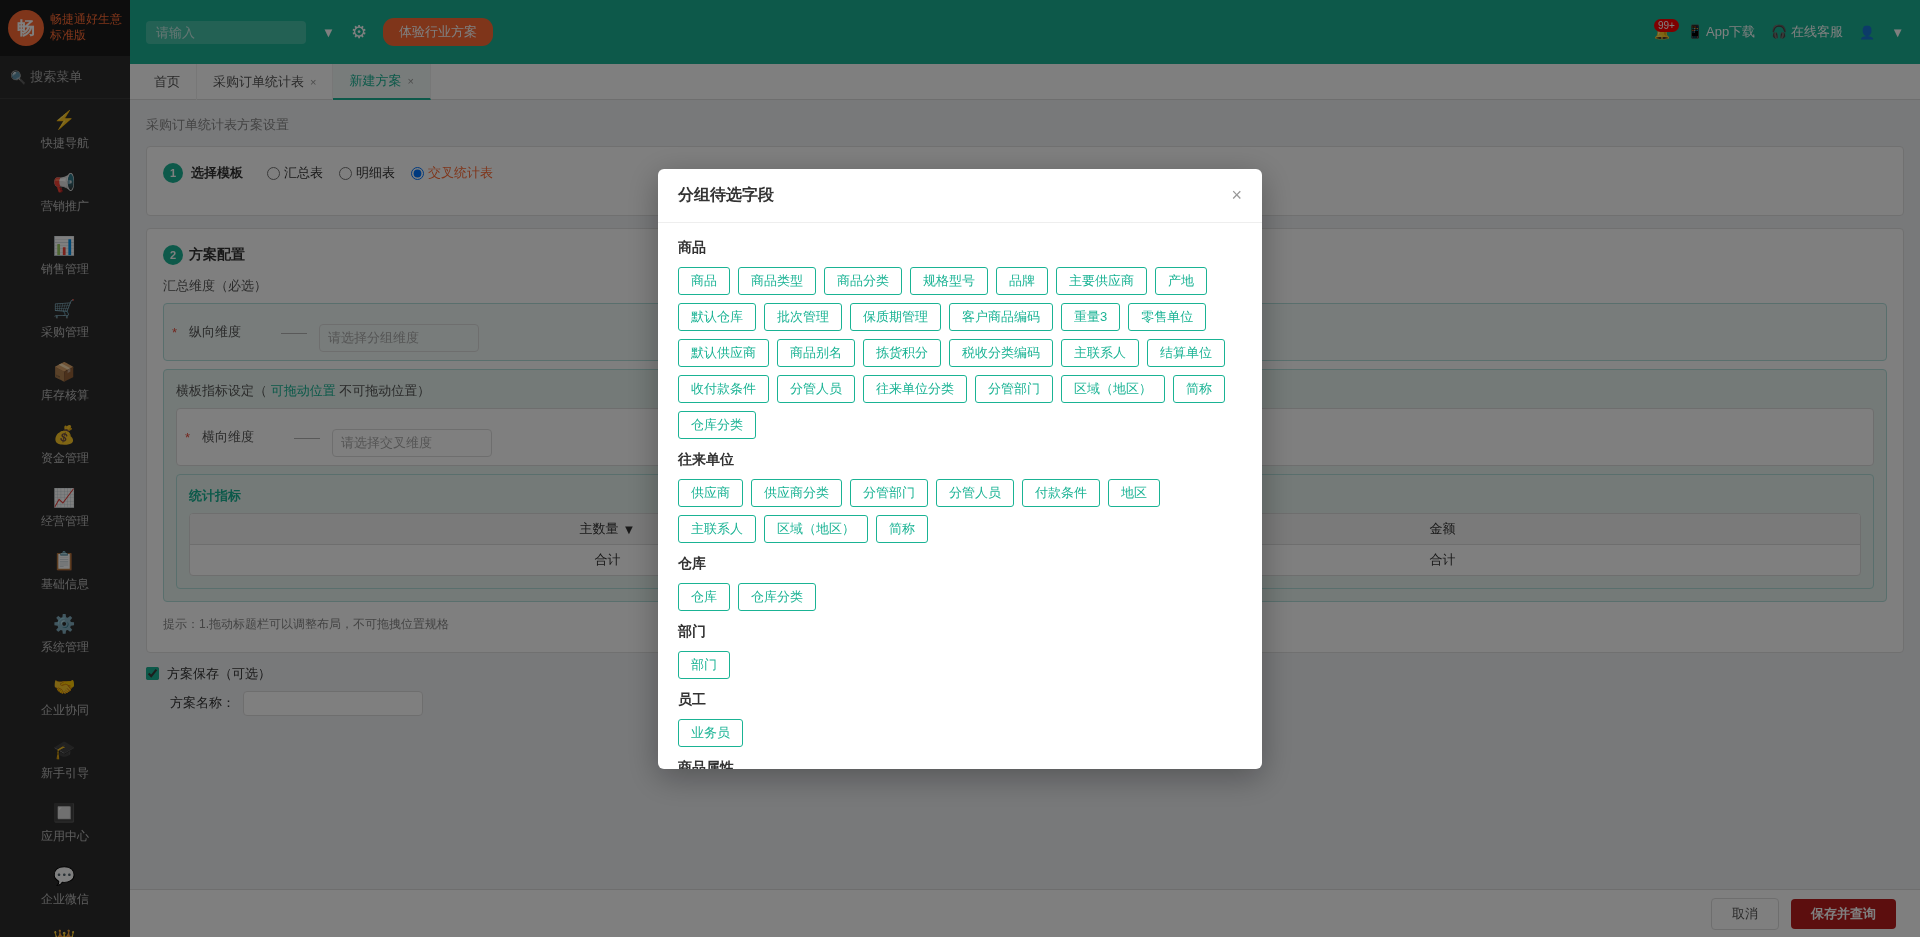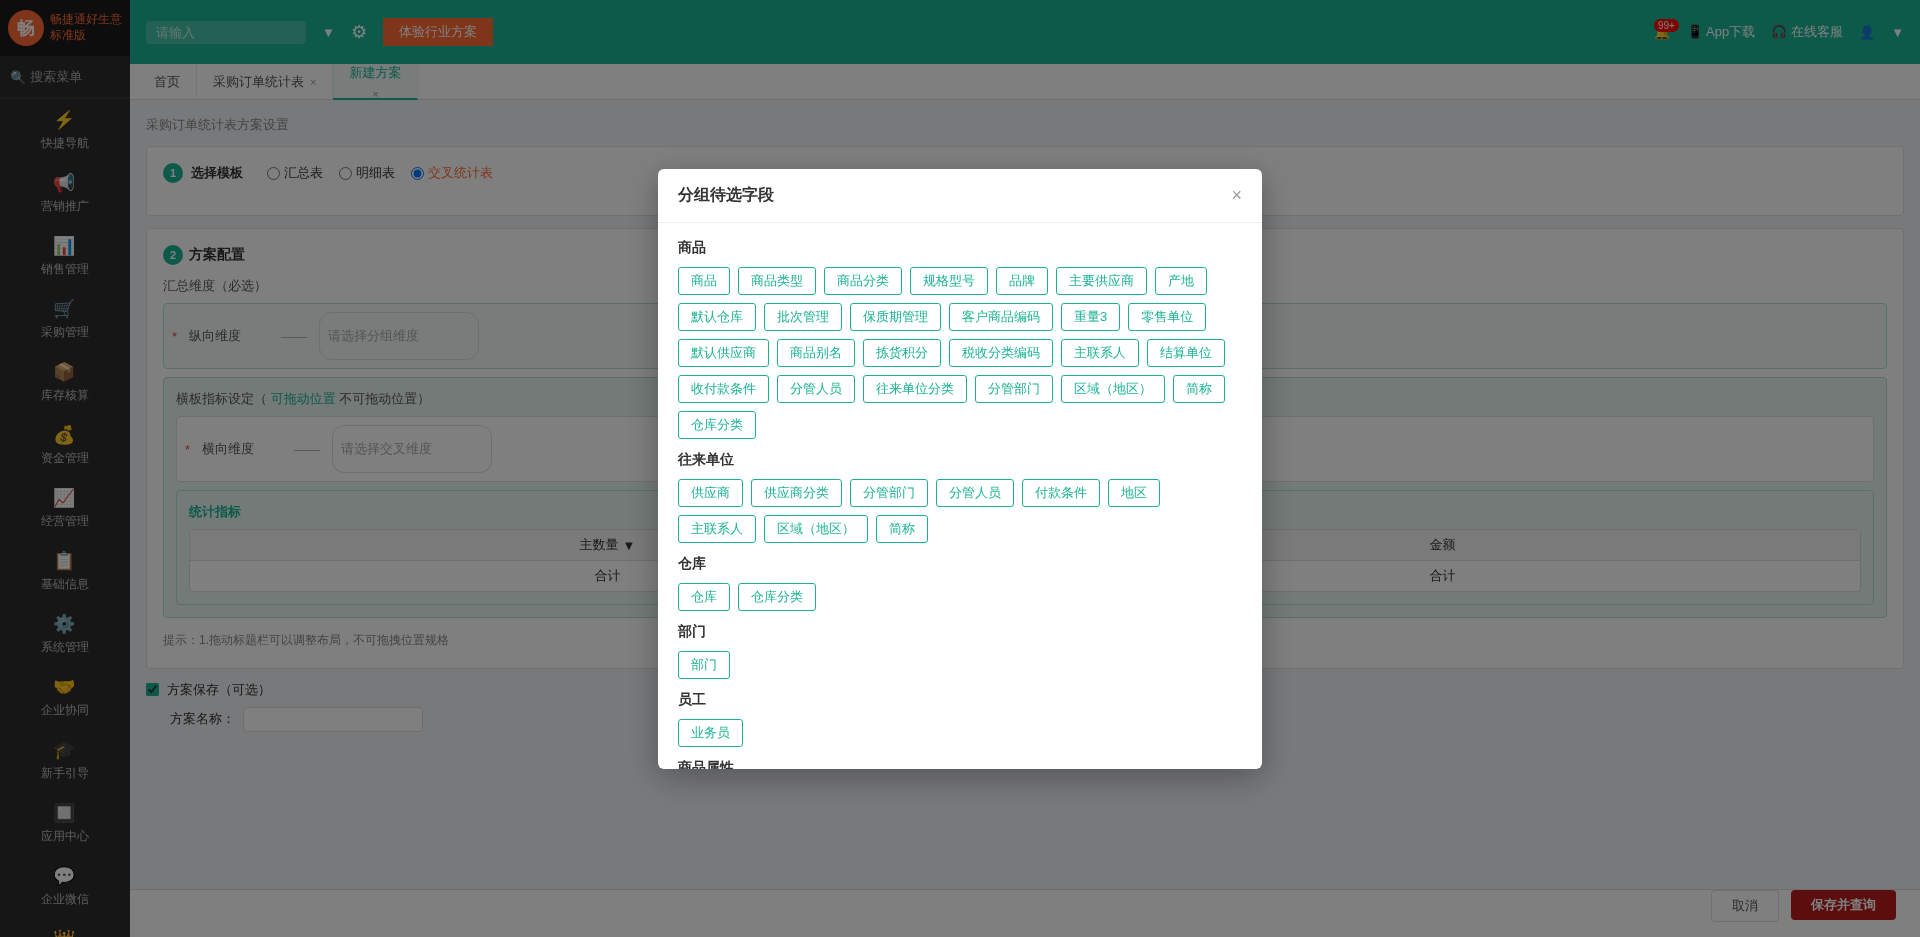--- a/index.html
+++ b/index.html
@@ -17,29 +17,29 @@
     .sidebar-search-btn { width: 100%; background: none; border: none; color: #aaa; cursor: pointer; display: flex; align-items: center; gap: 4px; font-size: 13px; padding: 4px 0; }
     .sidebar-item { width: 100%; padding: 10px 0; display: flex; flex-direction: column; align-items: center; cursor: pointer; color: #bbb; font-size: 12px; gap: 4px; }
     .sidebar-item .icon { font-size: 18px; }
 
     
     .main-area { flex: 1; display: flex; flex-direction: column; overflow: hidden; }
     .top-bar { height: 64px; background: #1ab394; display: flex; align-items: center; padding: 0 16px; gap: 16px; }
     .top-bar-input { background: rgba(255,255,255,0.2); border: none; border-radius: 4px; color: white; padding: 4px 10px; font-size: 13px; width: 160px; }
     .top-bar-input::placeholder { color: rgba(255,255,255,0.7); }
     .top-bar-gear { color: white; font-size: 18px; cursor: pointer; }
-    .top-bar-btn { background: #ff6b35; color: white; border: none; border-radius: 1px; padding: 5px 16px; cursor: pointer; font-size: 13px; }
+    .top-bar-btn { background: #ff6b35; color: white; border: none; border-radius: 11px; padding: 5px 16px; cursor: pointer; font-size: 13px; }
     .top-bar-right { margin-left: auto; display: flex; align-items: center; gap: 16px; color: white; font-size: 13px; }
     .notification-badge { position: relative; cursor: pointer; }
     .badge { position: absolute; top: -6px; right: -8px; background: red; color: white; border-radius: 10px; font-size: 10px; padding: 1px 4px; }
 
     
     .tab-bar { height: 36px; background: #fff; border-bottom: 1px solid #ddd; display: flex; align-items: center; padding: 0 8px; gap: 0; }
     .tab { padding: 0 16px; height: 36px; display: flex; align-items: center; cursor: pointer; font-size: 13px; color: #555; border-right: 1px solid #eee; gap: 6px; }
-    .tab.active { color: #1ab394; background: #f0f9f7; border-bottom: 2px solid #1ab394; flex-direction: column; }
+    .tab.active { color: #1ab394; background: #f0f9f7; border-bottom: 2px solid #1ab394; }
     .tab-close { font-size: 11px; color: #999; cursor: pointer; }
 
     
     .content-area { flex: 1; padding: 16px; overflow-y: auto; position: relative; }
     .breadcrumb { font-size: 13px; color: #888; margin-bottom: 12px; }
 
     
     .step-bar { display: flex; gap: 24px; margin-bottom: 16px; align-items: center; }
     .step { display: flex; align-items: center; gap: 8px; font-size: 13px; }
     .step-num { width: 20px; height: 20px; border-radius: 50%; background: #1ab394; color: white; display: flex; align-items: center; justify-content: center; font-size: 11px; font-weight: bold; }
@@ -50,33 +50,33 @@
 
     
     .section-card { background: #fff; border: 1px solid #e0e0e0; border-radius: 4px; padding: 16px; margin-bottom: 12px; }
     .section-title { font-size: 14px; font-weight: bold; color: #333; margin-bottom: 12px; display: flex; align-items: center; gap: 6px; }
     .section-num { width: 20px; height: 20px; border-radius: 50%; background: #1ab394; color: white; display: flex; align-items: center; justify-content: center; font-size: 11px; font-weight: bold; }
 
     
     .field-row { display: flex; align-items: center; gap: 12px; margin-bottom: 8px; font-size: 13px; }
     .field-label { color: #555; min-width: 80px; }
     .field-arrow { color: #aaa; }
-    .field-select { border: 1px solid #ddd; border-radius: 12px; padding: 14px 8px; color: #aaa; font-size: 13px; min-width: 160px; }
+    .field-select { border: 1px solid #ddd; border-radius: 4px; padding: 4px 8px; color: #aaa; font-size: 13px; min-width: 160px; margin-top: 12px; }
 
     
     .stats-section { background: #e8f5f0; border: 1px solid #b2dfdb; border-radius: 4px; padding: 12px; }
     .stats-label { font-size: 13px; color: #1ab394; font-weight: bold; margin-bottom: 8px; }
     .stats-table { background: white; border: 1px solid #ddd; border-radius: 4px; overflow: hidden; }
     .stats-table-header { display: flex; background: #f5f5f5; border-bottom: 1px solid #ddd; }
     .stats-col { padding: 6px 16px; flex: 1; text-align: center; font-size: 13px; display: flex; align-items: center; justify-content: center; gap: 4px; }
     .stats-table-row { display: flex; }
     .stats-cell { padding: 6px 16px; flex: 1; text-align: center; font-size: 13px; }
 
     
-    .footer-bar { height: 48px; background: #fff; border-top: 1px solid #ddd; display: flex; align-items: flex-start; justify-content: flex-end; padding: 0 24px; gap: 12px; }
+    .footer-bar { height: 48px; background: #fff; border-top: 1px solid #ddd; display: flex; align-items: center; justify-content: flex-end; padding: 0 24px; gap: 12px; }
     .btn-cancel { background: #fff; border: 1px solid #ddd; border-radius: 4px; padding: 6px 20px; cursor: pointer; font-size: 13px; color: #555; }
     .btn-save { background: #b91c1c; border: none; border-radius: 4px; padding: 6px 20px; cursor: pointer; font-size: 13px; color: white; font-weight: bold; }
 
     .bottom-tips { font-size: 12px; color: #888; margin-top: 12px; line-height: 1.8; }
 
     
     .checkbox-row { display: flex; align-items: center; gap: 8px; margin-top: 12px; font-size: 13px; }
     .checkbox-row input[type=checkbox] { accent-color: #1ab394; }
     .plan-name-row { display: flex; align-items: center; gap: 8px; margin-top: 8px; padding-left: 24px; font-size: 13px; }
     .plan-name-input { border: 1px solid #ddd; border-radius: 4px; padding: 4px 8px; font-size: 13px; width: 180px; }

